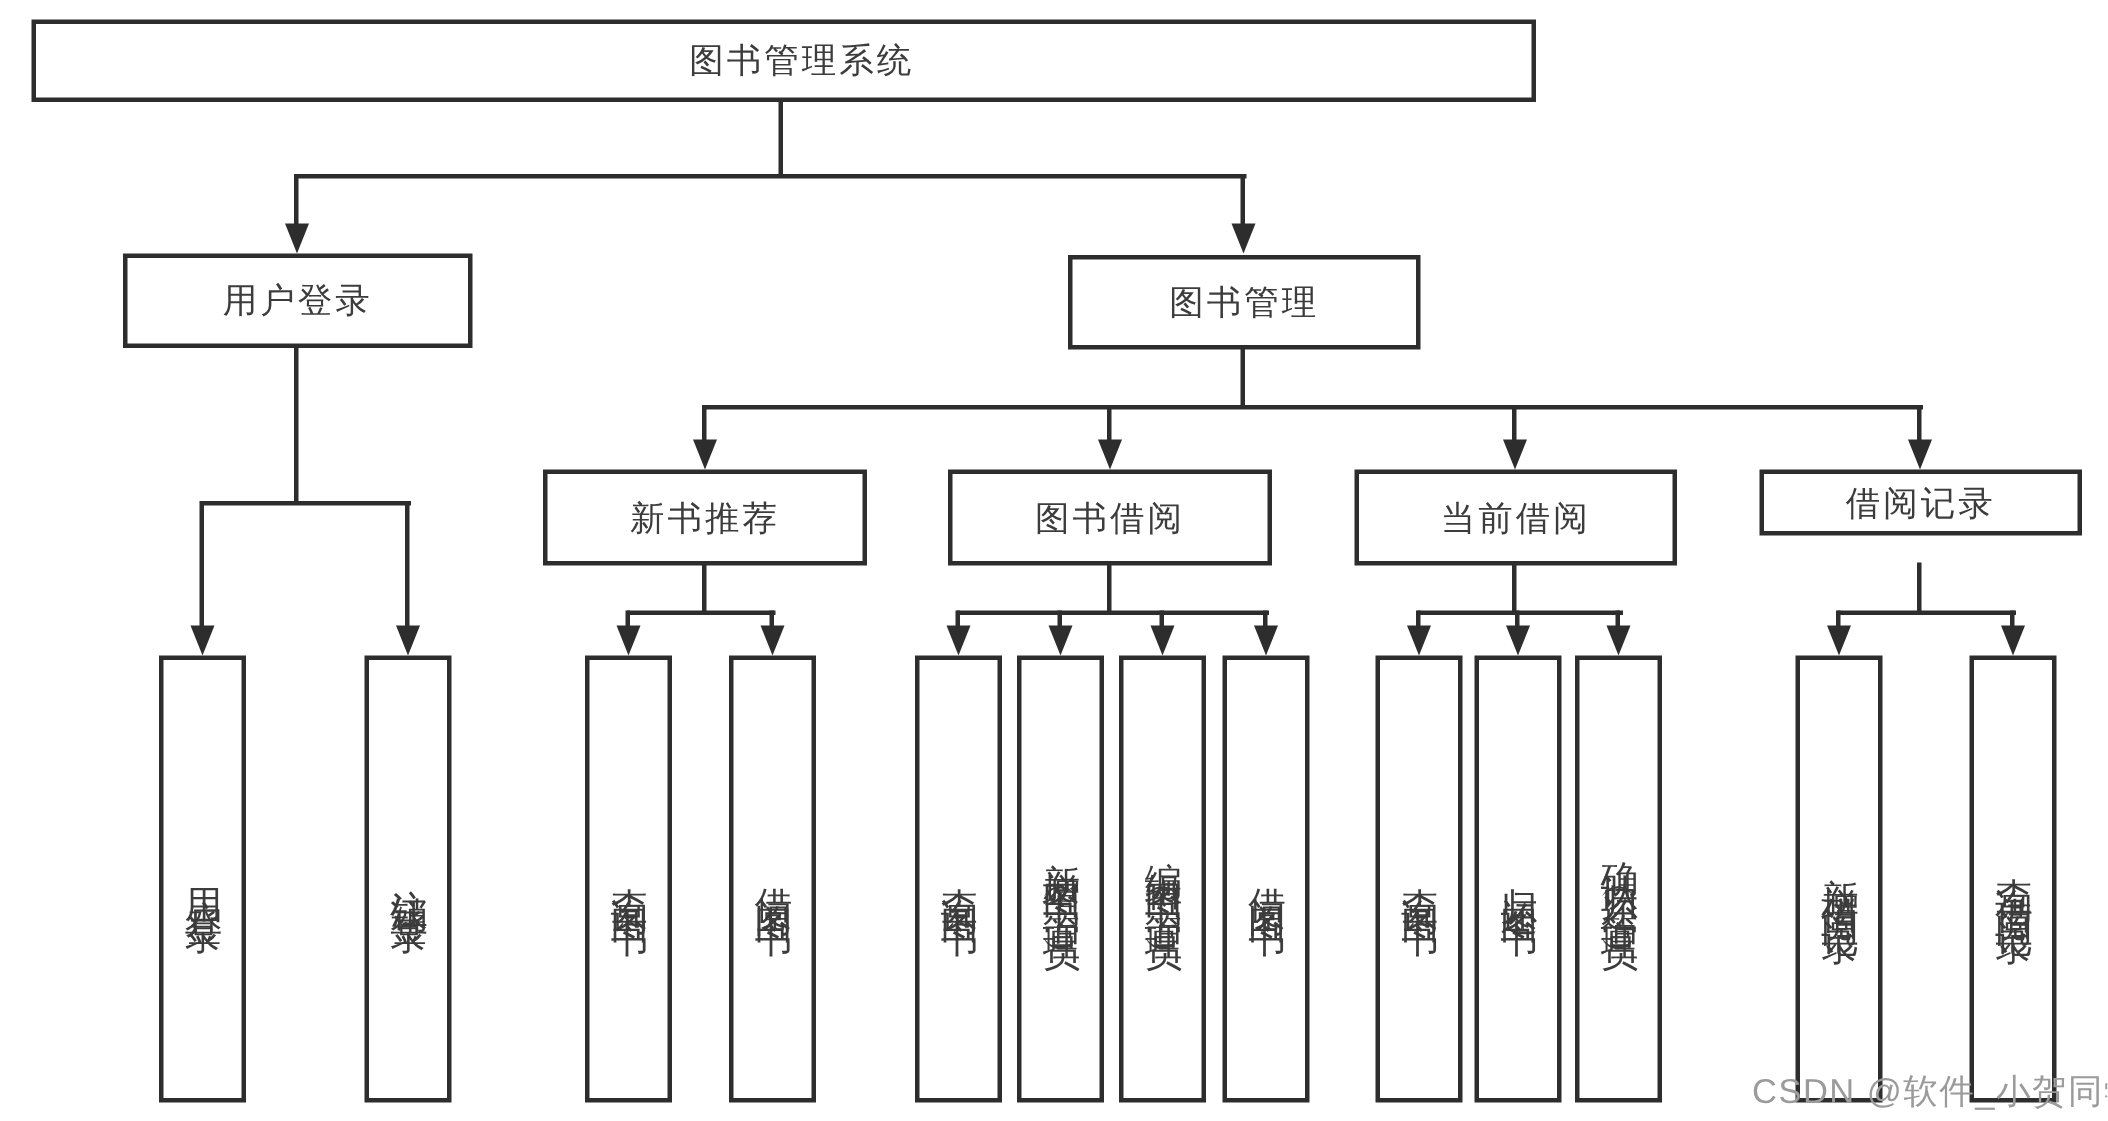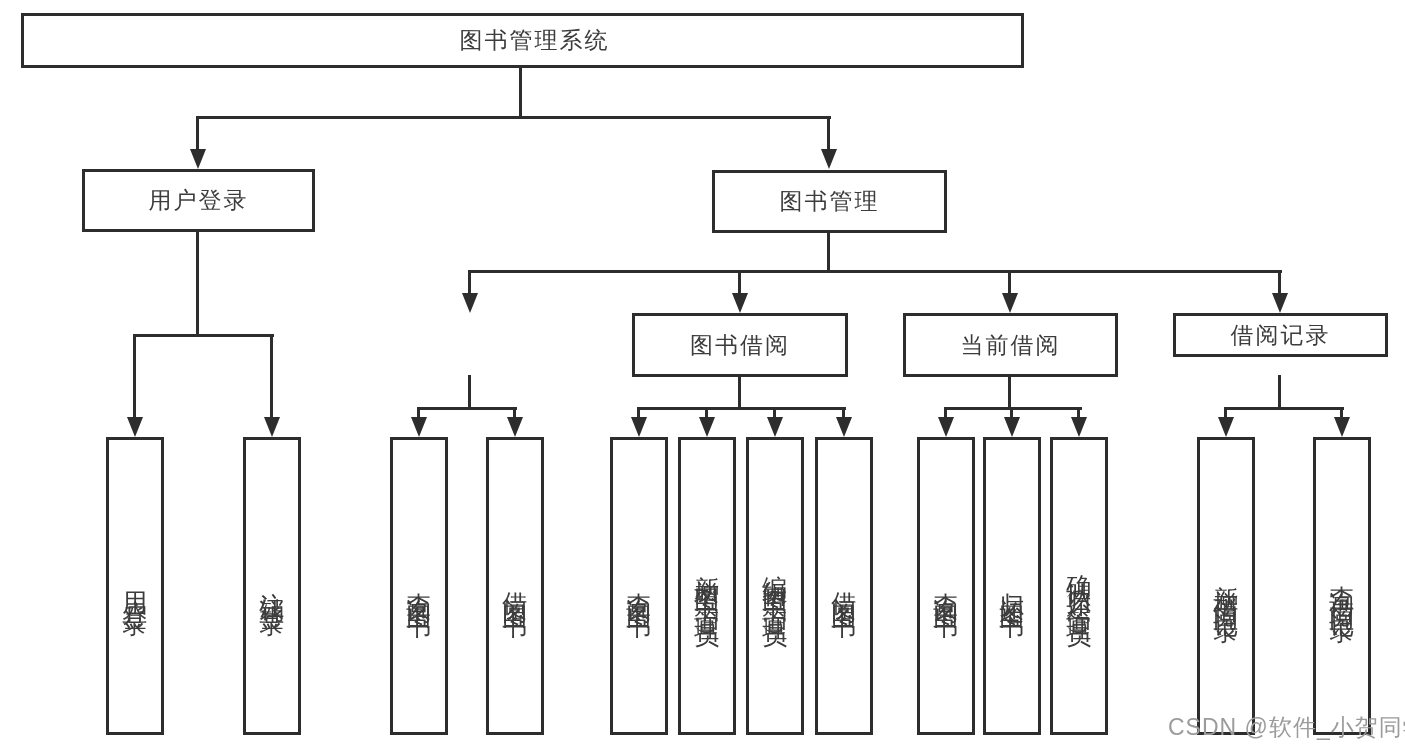--- a/index.html
+++ b/index.html
@@ -42,20 +42,23 @@
   </div>
 
   <div class="hnode" style="left:82px;top:169px;width:233px;height:63px;">
     <span>用户登录</span>
   </div>
 
   <div class="hnode" style="left:712px;top:170px;width:235px;height:63px;justify-content:center;">
     <span>图书管理</span>
   </div>
 
+  <div class="hnode" style="left:362px;top:313px;width:216px;height:64px;">
+    <span>新书推荐</span>
+  </div>
 
   <div class="hnode" style="left:903px;top:313px;width:215px;height:64px;">
     <span>当前借阅</span>
   </div>
 
   <div class="hnode" style="left:632px;top:313px;width:216px;height:64px;">
     <span>图书借阅</span>
   </div>
 
   <div class="hnode" style="left:1173px;top:313px;width:215px;height:44px;">

